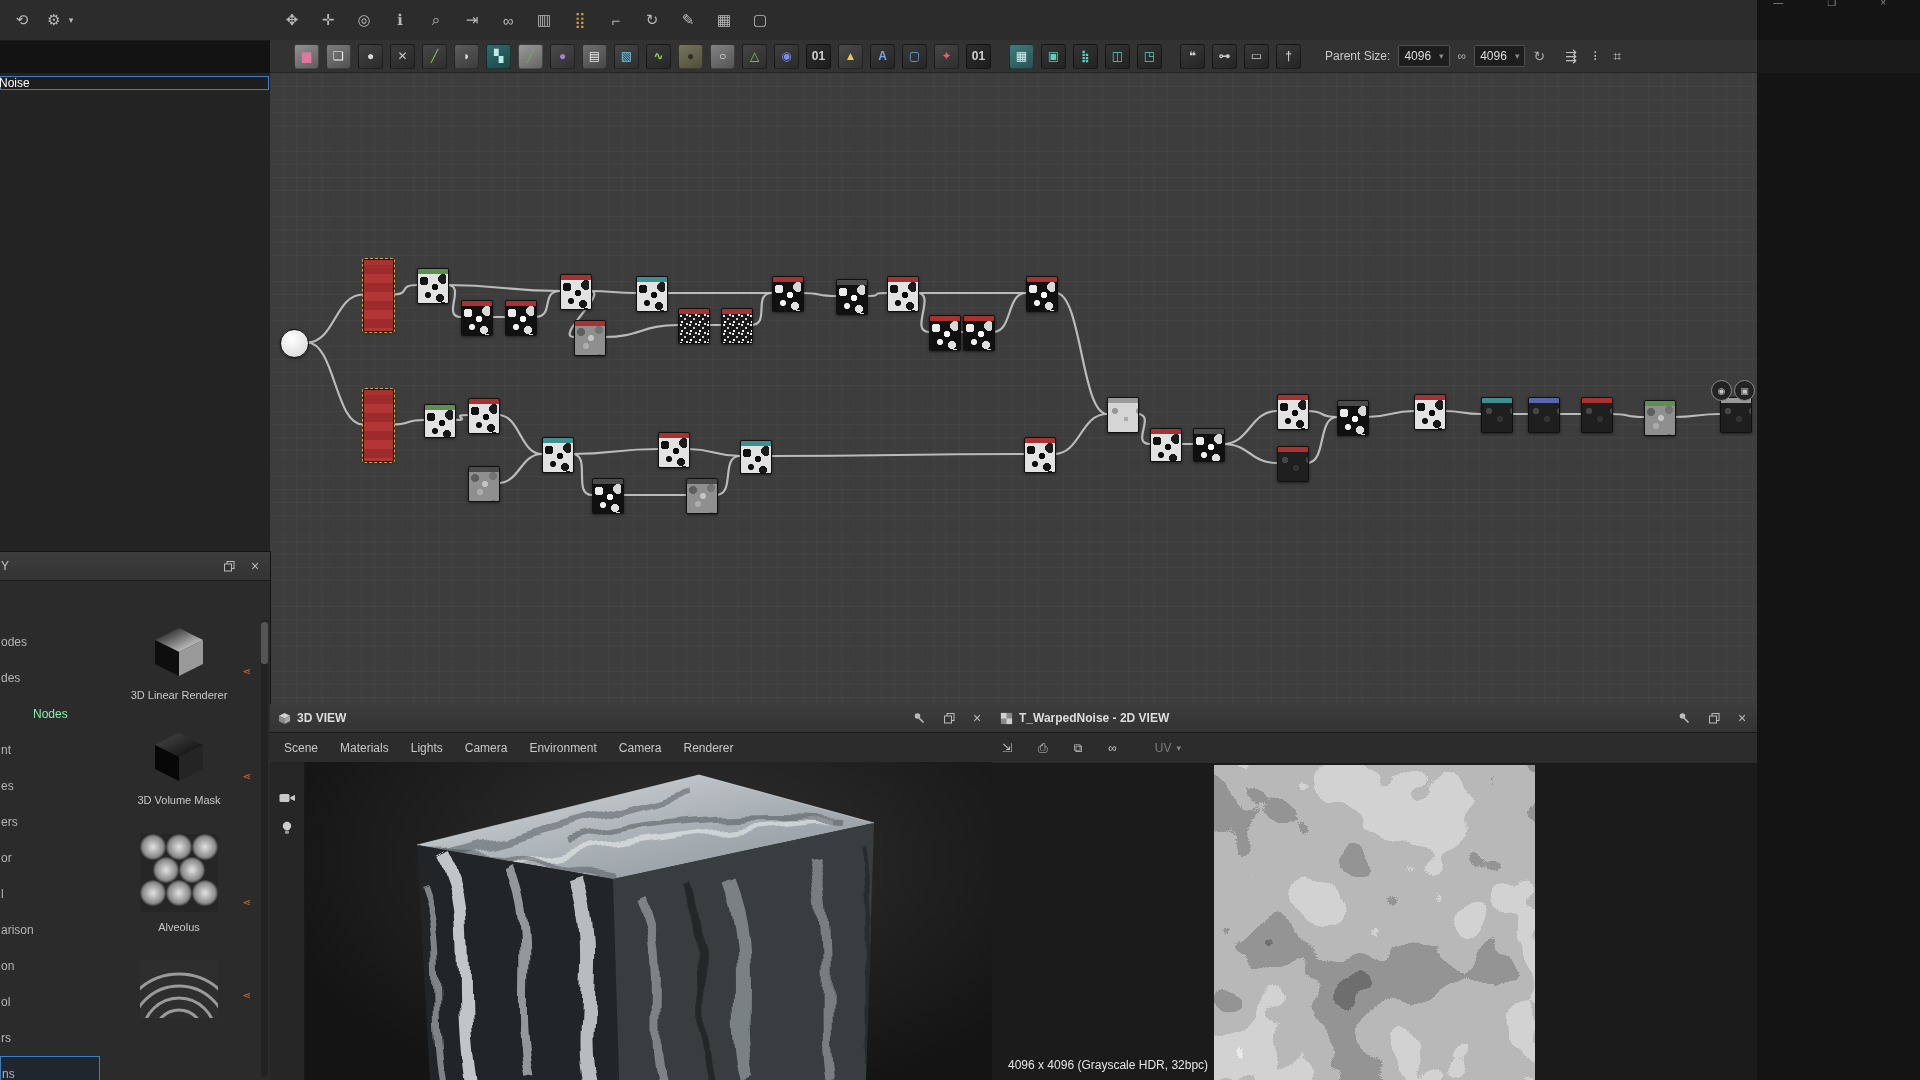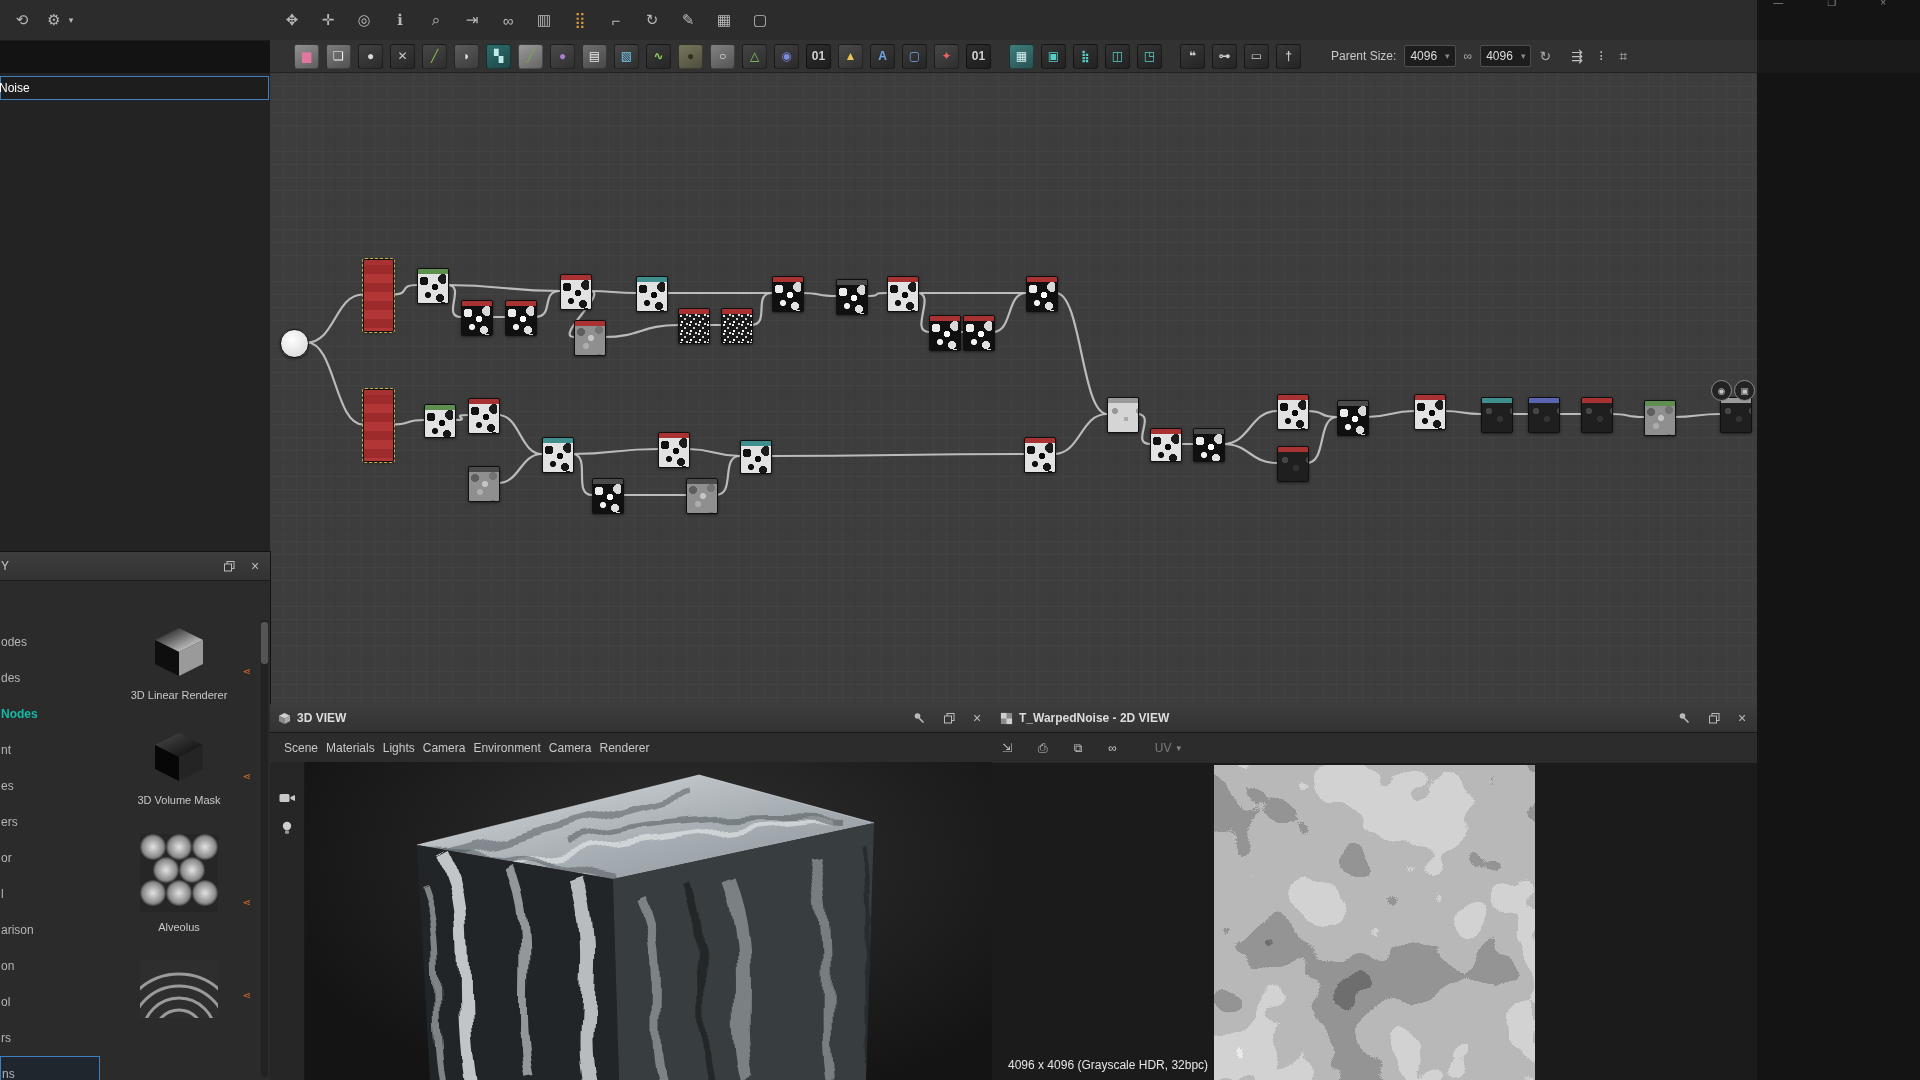--- a/index.html
+++ b/index.html
@@ -13,29 +13,29 @@
   .tb-icon{width:24px;height:24px;display:flex;align-items:center;justify-content:center;color:#b8b8b8;font-size:15px;border-radius:3px;}
   #win-controls{position:absolute;right:34px;top:-3px;display:flex;gap:44px;color:#8a8a8a;font-size:10px;z-index:20;}
 
   #row2{position:absolute;left:0;top:40px;width:1920px;height:33px;}
   #explorer-header{position:absolute;left:0;top:0;width:270px;height:33px;background:#282828;border-right:1px solid #161616;display:flex;align-items:center;}
   #file-label{padding-left:3px;color:#c8c8c8;}
   #node-toolbar{position:absolute;left:270px;top:0;width:1487px;height:33px;background:#323232;display:flex;align-items:center;border-bottom:1px solid #232323;box-sizing:border-box;}
   #node-icon-groups{display:flex;gap:18px;padding-left:24px;align-items:center;}
   .nt-group{display:flex;gap:7px;}
   .nt-icon{width:25px;height:25px;border-radius:3px;border:1px solid rgba(0,0,0,.45);display:flex;align-items:center;justify-content:center;font-size:12px;font-weight:700;box-sizing:border-box;}
-  #parent-size{display:flex;align-items:center;gap:8px;margin-left:30px;color:#c8c8c8;white-space:nowrap;}
+  #parent-size{display:flex;align-items:center;gap:8px;margin-left:24px;color:#c8c8c8;white-space:nowrap;}
   .dropdown{display:flex;align-items:center;background:#1d1d1d;border:1px solid #4f4f4f;border-radius:2px;height:20px;padding:0 5px;gap:8px;color:#ddd;}
   .chev{color:#888;font-size:9px;}
   #right-icons2{display:flex;gap:16px;margin-left:20px;color:#c0c0c0;font-size:14px;}
   #row2-right{position:absolute;left:1757px;top:0;width:163px;height:33px;background:#1a1a1a;}
 
   
   #explorer-panel{position:absolute;left:0;top:73px;width:270px;height:478px;background:#232323;border-right:1px solid #131313;}
-  #noise-row{position:absolute;left:0;top:3px;width:269px;height:24px;background:#1d1d1d;border:1px solid #3e7fc1;box-sizing:border-box;display:flex;align-items:center;color:#fff;}
+  #noise-row{position:absolute;left:0;top:3px;width:269px;height:14px;background:#1d1d1d;border:1px solid #3e7fc1;box-sizing:border-box;display:flex;align-items:center;color:#fff;}
   #noise-row span{margin-left:-2px;}
 
   
   #graph-panel{position:absolute;left:270px;top:73px;width:1487px;height:631px;background-color:#3d3d3d;
     background-image:linear-gradient(rgba(0,0,0,.10) 1px,transparent 1px),linear-gradient(90deg,rgba(0,0,0,.10) 1px,transparent 1px),
                      linear-gradient(rgba(255,255,255,.025) 1px,transparent 1px),linear-gradient(90deg,rgba(255,255,255,.025) 1px,transparent 1px);
     background-size:65px 65px,65px 65px,13px 13px,13px 13px;overflow:hidden;}
   #wires{position:absolute;left:0;top:0;}
   .gnode{position:absolute;border:1px solid #101010;border-radius:2px;overflow:hidden;background:#222;box-shadow:0 1px 3px rgba(0,0,0,.5);}
   .gnode.tall{outline:1px dashed rgba(225,195,70,.85);}
@@ -77,36 +77,36 @@
   
   #library-panel{position:absolute;left:0;top:551px;width:270px;height:529px;background:#2b2b2b;border-top:1px solid #131313;border-right:1px solid #131313;overflow:hidden;}
   .lib-header{height:28px;background:linear-gradient(#3d3d3d,#333);border-bottom:1px solid #1c1c1c;position:relative;display:flex;align-items:center;color:#c8c8c8;}
   .lib-search{position:relative;height:36px;background:#2b2b2b;border-bottom:1px solid #222;}
   .search-input{position:absolute;left:114px;top:8px;width:130px;height:20px;background:#1a1a1a;border:1px solid #0d0d0d;color:#ccc;padding:0 2px 0 20px;font-size:11px;box-sizing:border-box;font-family:inherit;}
   .mini-search{position:absolute;left:119px;top:13px;width:8px;height:8px;border:1.5px solid #888;border-radius:50%;}
   .mini-search::after{content:"";position:absolute;width:5px;height:1.5px;background:#888;transform:rotate(45deg);right:-4px;bottom:-2px;}
   .more-btn{position:absolute;right:3px;top:8px;width:17px;height:20px;background:#3a3a3a;border:1px solid #222;color:#bbb;display:flex;align-items:center;justify-content:center;box-sizing:border-box;}
   #lib-cats{position:absolute;left:0;top:66px;width:100px;bottom:0;padding-top:6px;}
   .lib-cat{height:36px;display:flex;align-items:center;color:#b5b5b5;padding-left:1px;box-sizing:border-box;}
-  .lib-cat.bold{color:#14b8a6;font-weight:700;}
+  .lib-cat.bold{color:#86efac;font-weight:400;margin-left:32px;}
   .lib-cat.selected{border:1px solid #3e7fc1;background:#1f262d;}
   #lib-items{position:absolute;left:100px;top:66px;right:12px;bottom:0;display:flex;flex-direction:column;align-items:center;padding-top:6px;overflow:hidden;}
   .lib-item{display:flex;flex-direction:column;align-items:center;margin-bottom:26px;position:relative;}
   .lib-item .lbl{margin-top:6px;color:#c8c8c8;font-size:11px;text-align:center;width:120px;line-height:1.25;}
   .lib-conn{position:absolute;right:-12px;bottom:26px;color:#e06a2a;font-size:10px;}
   #lib-scroll{position:absolute;right:2px;top:68px;width:7px;bottom:4px;background:#222;border-radius:3px;}
   #lib-scroll .thumb{position:absolute;top:2px;left:0;width:7px;height:42px;background:#555;border-radius:3px;}
 
   
   .panel-header{height:28px;background:linear-gradient(#3d3d3d,#333);display:flex;align-items:center;position:relative;border-bottom:1px solid #191919;}
   .panel-title{font-weight:700;color:#ddd;margin-left:6px;}
   .ph-icon{margin-left:8px;display:flex;}
   .ph-btn{position:absolute;top:5px;width:18px;height:18px;display:flex;align-items:center;justify-content:center;color:#bbb;}
   #view3d-panel{position:absolute;left:270px;top:704px;width:722px;height:376px;background:#1c1c1c;border-right:1px solid #101010;overflow:hidden;}
-  #menu3d{height:30px;background:#2c2c2c;display:flex;align-items:center;gap:8px;padding-left:14px;border-bottom:1px solid #1a1a1a;color:#c8c8c8;}
+  #menu3d{height:30px;background:#2c2c2c;display:flex;align-items:center;gap:22px;padding-left:14px;border-bottom:1px solid #1a1a1a;color:#c8c8c8;}
   #viewport3d{position:absolute;left:34px;top:58px;right:0;bottom:0;background:radial-gradient(ellipse at 55% 30%,#303030,#141414 80%);}
   #strip3d{position:absolute;left:0;top:58px;width:34px;bottom:0;background:#262626;border-right:1px solid #191919;display:flex;flex-direction:column;align-items:center;gap:14px;padding-top:30px;}
   #cube-svg{position:absolute;left:0;top:58px;pointer-events:none;}
   #view2d-panel{position:absolute;left:992px;top:704px;width:765px;height:376px;background:#1b1b1b;overflow:hidden;}
   #tools2d{height:30px;background:#2c2c2c;display:flex;align-items:center;gap:16px;padding-left:10px;border-bottom:1px solid #1a1a1a;color:#c5c5c5;}
   #tools2d-icons{display:flex;gap:16px;}
   #uv-dd{display:flex;gap:5px;color:#7a7a7a;margin-left:12px;align-items:center;}
   #img2d{position:absolute;left:222px;top:61px;width:321px;height:315px;background:#111;}
   #status2d{position:absolute;left:16px;bottom:8px;color:#e5e5e5;}
   #right-gutter{position:absolute;left:1757px;top:0;width:163px;height:1080px;background:#141414;}

